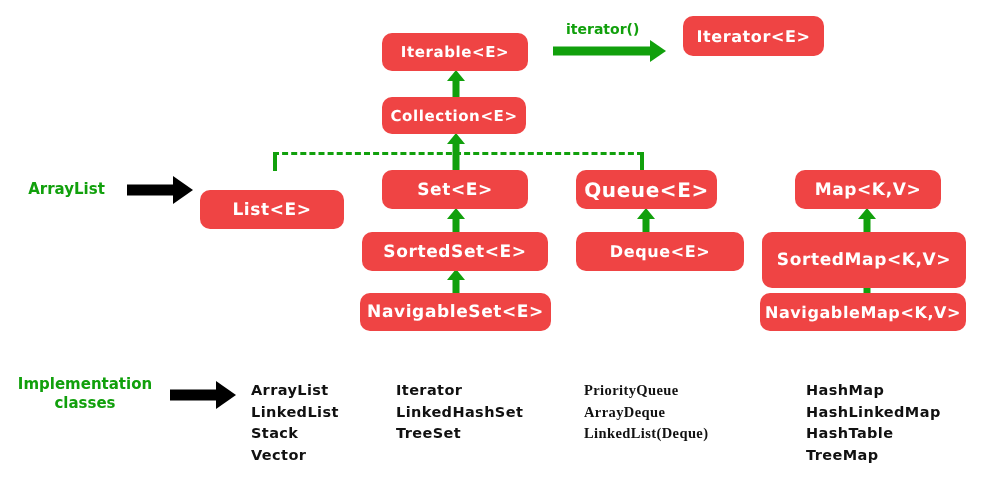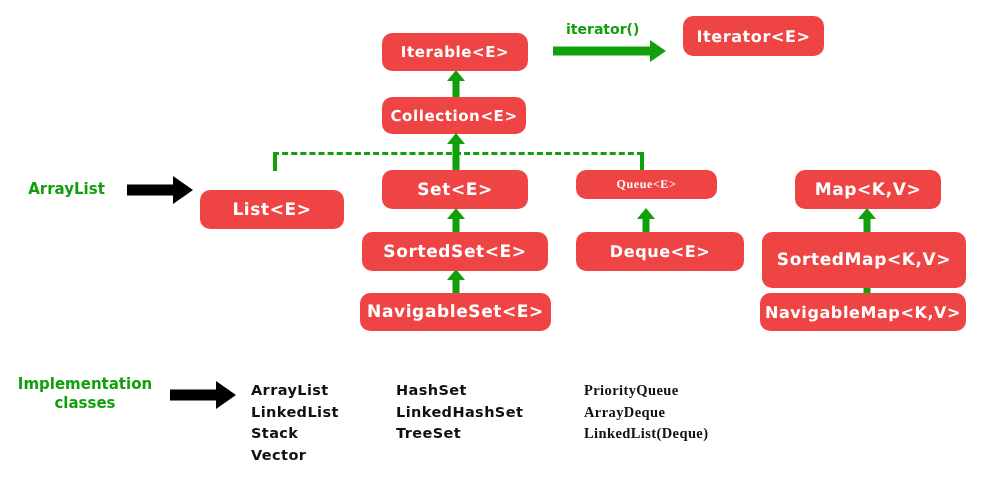--- a/index.html
+++ b/index.html
@@ -213,21 +213,21 @@
   <div class="node" style="left:382px; top:33px; width:146px; height:38px; font-size:15px;">Iterable&lt;E&gt;</div>
 
   <div class="node" style="left:683px; top:16px; width:141px; height:40px; font-size:16px;">Iterator&lt;E&gt;</div>
 
   <div class="node" style="left:382px; top:97px; width:144px; height:37px; font-size:15px;">Collection&lt;E&gt;</div>
 
   <div class="node" style="left:200px; top:158px; width:144px; height:39px; font-size:17px;margin-top:32px;">List&lt;E&gt;</div>
 
   <div class="node" style="left:382px; top:170px; width:146px; height:39px; font-size:17px;">Set&lt;E&gt;</div>
 
-  <div class="node" style="left:576px; top:170px; width:141px; height:29px; font-size:12px;font-family:Liberation Serif, serif;">Queue&lt;E&gt;</div>
+  <div class="node" style="left:576px; top:170px; width:141px; height:39px; font-size:20px;">Queue&lt;E&gt;</div>
 
   <div class="node" style="left:362px; top:232px; width:186px; height:39px; font-size:17px;">SortedSet&lt;E&gt;</div>
 
   <div class="node" style="left:576px; top:232px; width:168px; height:39px; font-size:16px;">Deque&lt;E&gt;</div>
 
   <div class="node" style="left:360px; top:293px; width:191px; height:38px; font-size:17px;text-align:right;">NavigableSet&lt;E&gt;</div>
 
   <div class="node" style="left:795px; top:170px; width:146px; height:39px; font-size:17px;">Map&lt;K,V&gt;</div>
 
   <div class="node" style="left:762px; top:232px; width:204px; height:56px; font-size:17px;">SortedMap&lt;K,V&gt;</div>
@@ -235,25 +235,31 @@
   <div class="node" style="left:760px; top:293px; width:206px; height:38px; font-size:16px;">NavigableMap&lt;K,V&gt;</div>
 
   <div class="implcol" style="left:251px; top:380px;">
     <div>ArrayList</div>
     <div>LinkedList</div>
     <div>Stack</div>
     <div>Vector</div>
   </div>
 
   <div class="implcol" style="left:396px; top:380px;">
-    <div>HashSet</div>
+    <div>Iterator</div>
     <div>LinkedHashSet</div>
     <div>TreeSet</div>
   </div>
 
   <div class="implcol" style="left:584px; top:380px;font-family:Liberation Serif, serif;">
     <div>PriorityQueue</div>
     <div>ArrayDeque</div>
     <div>LinkedList(Deque)</div>
   </div>
 
+  <div class="implcol" style="left:806px; top:380px;">
+    <div>HashMap</div>
+    <div>HashLinkedMap</div>
+    <div>HashTable</div>
+    <div>TreeMap</div>
+  </div>
 
 </div>
 
 </body></html>

